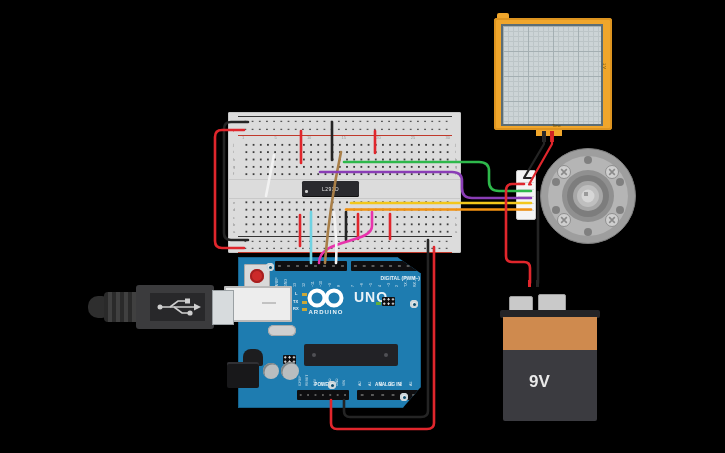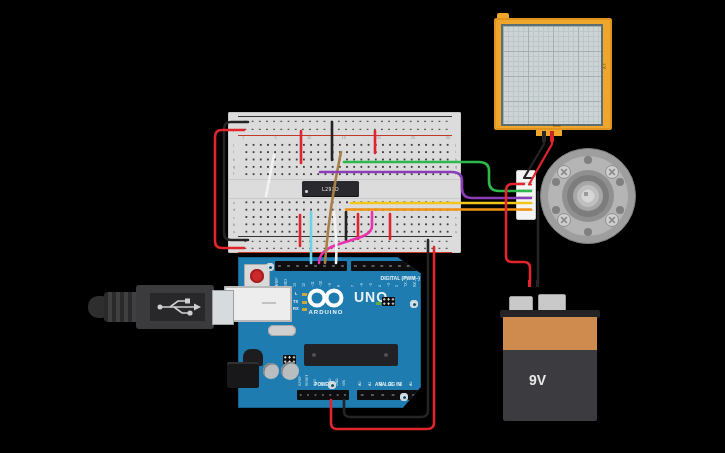--- a/index.html
+++ b/index.html
@@ -46,21 +46,21 @@
       repeating-linear-gradient(to bottom,#a4afb2 0 1px,transparent 1px 25px),
       repeating-linear-gradient(to right,#bcc5c7 0 0.8px,transparent 0.8px 5px),
       repeating-linear-gradient(to bottom,#bcc5c7 0 0.8px,transparent 0.8px 5px);}
   .scopetxt{position:absolute;font-size:4px;color:#5d4407;}
   .vert{writing-mode:vertical-rl;}
   
   .bat-body{background:#3b3b40;border-radius:2px;}
   .bat-band{position:absolute;background:#cf8a4e;}
   .bat-cap{position:absolute;background:#242427;border-radius:2px;}
   .bat-term{position:absolute;background:#c9c9c9;border:1px solid #9d9d9d;border-radius:2px;}
-  .bat-label{position:absolute;color:#e9e9e9;font-size:14px;font-weight:bold;}
+  .bat-label{position:absolute;color:#e9e9e9;font-size:17px;font-weight:bold;}
   
   .usb-body{background:#3b3b3d;border-radius:3px;}
   .usb-inner{position:absolute;background:#28282a;}
   .usb-metal{position:absolute;background:#d7dbdd;border:1px solid #9aa0a3;}
   .usb-ridge{position:absolute;background:repeating-linear-gradient(to right,#2a2a2a 0 4px,#404040 4px 8px);border-radius:4px;}
   .usb-cap{position:absolute;background:#2e2e2e;border-radius:10px;}
   .usbport{position:absolute;background:#ededed;border:2px solid #b9b9b9;border-radius:1px;}
   .conn{position:absolute;background:#f4f4f4;border:1px solid #c9c9c9;border-radius:2px;}
   .slotline{position:absolute;left:1px;right:1px;height:1px;background:#d8d8d8;}
 </style>

